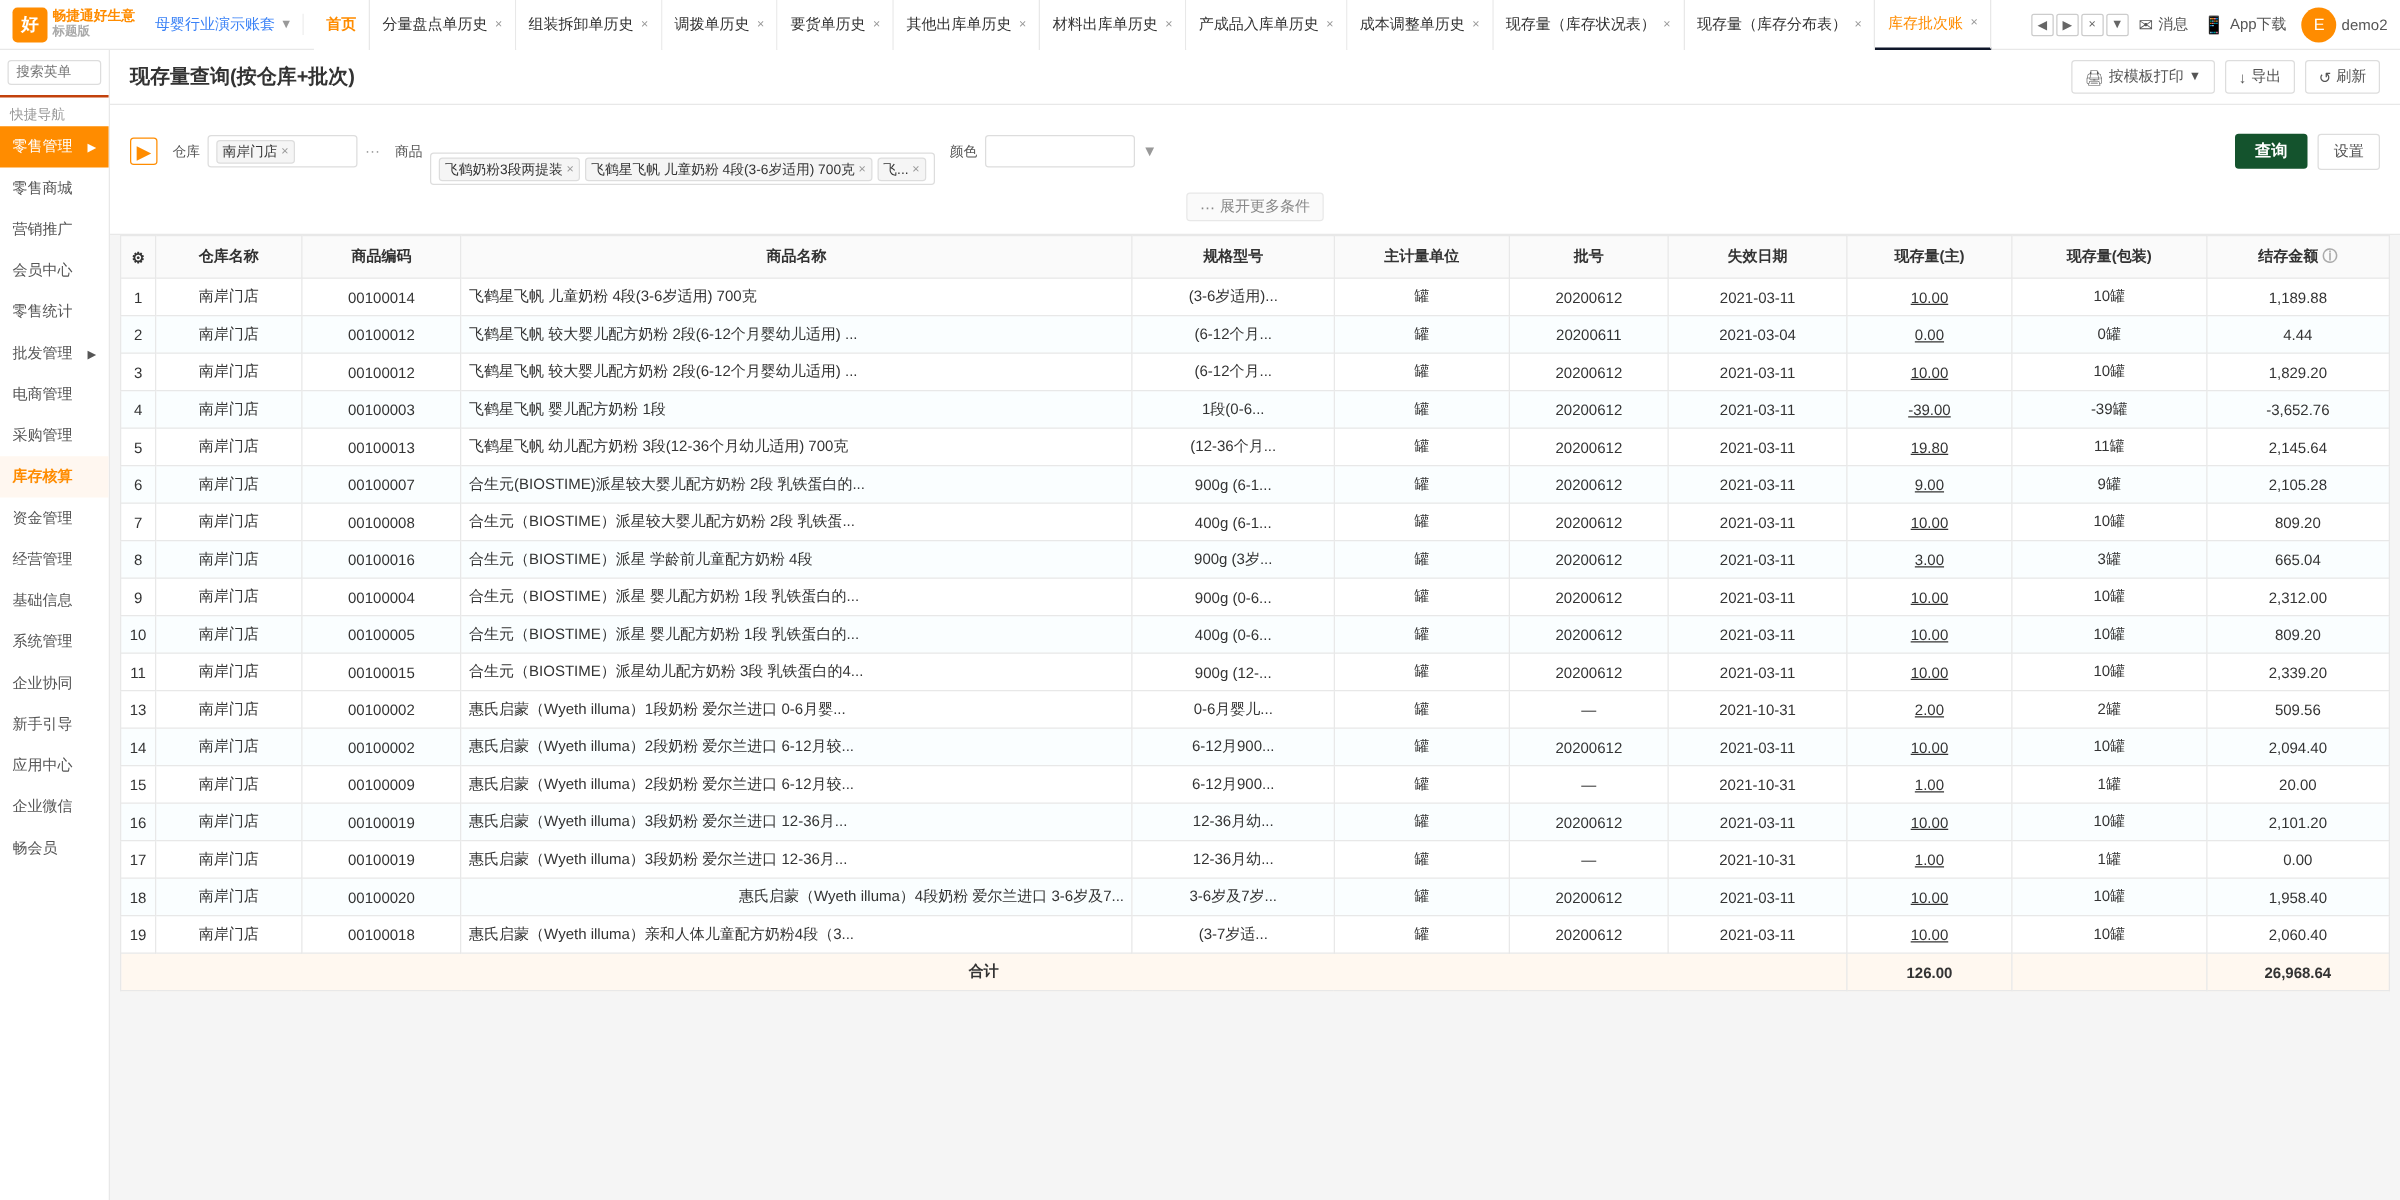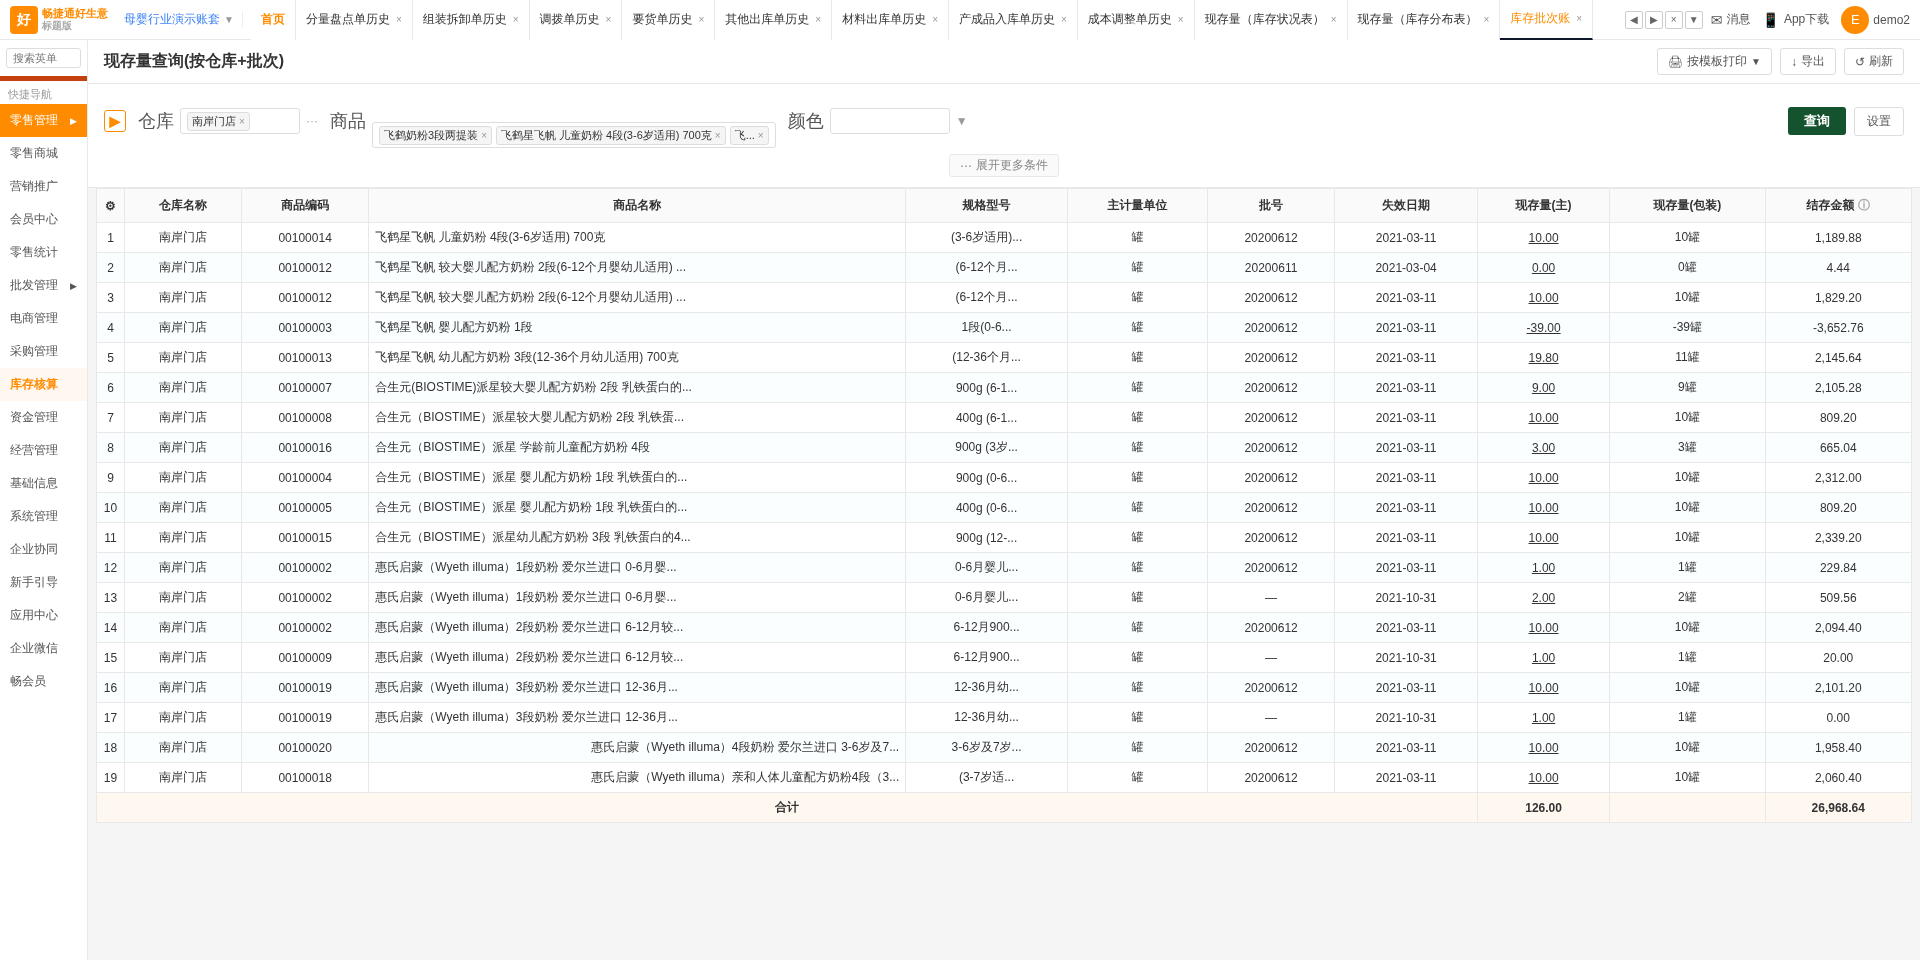--- a/index.html
+++ b/index.html
@@ -36,21 +36,21 @@
 
     
     .layout { display: flex; height: calc(960px - 40px); }
 
     
     .sidebar {
       width: 88px; background: #fff; border-right: 1px solid #e8e8e8;
       display: flex; flex-direction: column; overflow-y: auto;
     }
     .sidebar-search {
-      padding: 8px 6px; border-bottom: 5px solid #c2410c;
+      padding: 8px 6px; border-bottom: 2px solid #c2410c;
     }
     .sidebar-search input {
       width: 100%; border: 1px solid #ddd; border-radius: 3px; padding: 3px 6px; font-size: 11px;
     }
     .sidebar-nav-label {
       padding: 6px 8px 2px; font-size: 11px; color: #999;
     }
     .sidebar-item {
       display: flex; align-items: center; padding: 8px 10px; cursor: pointer;
       color: #555; font-size: 12px; gap: 4px;
@@ -90,21 +90,21 @@
       display: flex; align-items: center; gap: 12px; flex-wrap: wrap;
     }
     .filter-expand-btn {
       display: flex; align-items: center; justify-content: center;
       width: 22px; height: 22px; border: 1px solid #ff8c00; border-radius: 3px;
       color: #ff8c00; cursor: pointer; font-size: 14px; font-weight: bold;
     }
     .filter-item {
       display: flex; align-items: center; gap: 6px;
     }
-    .filter-label { color: #555; font-size: 18px; white-space: nowrap; text-align: center; }
+    .filter-label { color: #555; font-size: 11px; white-space: nowrap; text-align: center; }
     .filter-tags {
       display: flex; align-items: center; gap: 4px; flex-wrap: wrap;
       border: 1px solid #ddd; border-radius: 3px; padding: 2px 6px; min-width: 120px; min-height: 26px;
       background: #fff;
     }
     .filter-tag {
       display: flex; align-items: center; background: #f5f5f5; border: 1px solid #ddd;
       border-radius: 3px; padding: 1px 4px; font-size: 11px; color: #333; gap: 3px;
     }
     .filter-tag .tag-close { color: #999; cursor: pointer; font-size: 10px; }
@@ -525,33 +525,20 @@
     <td>00100015</td>
     <td style="text-align:left;max-width:280px;overflow:hidden;text-overflow:ellipsis;">合生元（BIOSTIME）派星幼儿配方奶粉 3段 乳铁蛋白的4...</td>
     <td>900g (12-...</td>
     <td>罐</td>
     <td>20200612</td>
     <td>2021-03-11</td>
     <td class="td-link ">10.00</td>
     <td class="">10罐</td>
     <td class="">2,339.20</td>
   </tr>
-            <tr class="alt">
-    <td>12</td>
-    <td>南岸门店</td>
-    <td>00100002</td>
-    <td style="text-align:left;max-width:280px;overflow:hidden;text-overflow:ellipsis;">惠氏启蒙（Wyeth illuma）1段奶粉 爱尔兰进口 0-6月婴...</td>
-    <td>0-6月婴儿...</td>
-    <td>罐</td>
-    <td>20200612</td>
-    <td>2021-03-11</td>
-    <td class="td-link ">1.00</td>
-    <td class="">1罐</td>
-    <td class="">229.84</td>
-  </tr>
             <tr>
     <td>13</td>
     <td>南岸门店</td>
     <td>00100002</td>
     <td style="text-align:left;max-width:280px;overflow:hidden;text-overflow:ellipsis;">惠氏启蒙（Wyeth illuma）1段奶粉 爱尔兰进口 0-6月婴...</td>
     <td>0-6月婴儿...</td>
     <td>罐</td>
     <td>—</td>
     <td>2021-10-31</td>
     <td class="td-link ">2.00</td>
@@ -620,21 +607,21 @@
     <td>20200612</td>
     <td>2021-03-11</td>
     <td class="td-link ">10.00</td>
     <td class="">10罐</td>
     <td class="">1,958.40</td>
   </tr>
             <tr>
     <td>19</td>
     <td>南岸门店</td>
     <td>00100018</td>
-    <td style="text-align:right;max-width:280px;overflow:hidden;text-overflow:ellipsis;margin-left:35px;">惠氏启蒙（Wyeth illuma）亲和人体儿童配方奶粉4段（3...</td>
+    <td style="text-align:left;max-width:280px;overflow:hidden;text-overflow:ellipsis;margin-left:35px;">惠氏启蒙（Wyeth illuma）亲和人体儿童配方奶粉4段（3...</td>
     <td>(3-7岁适...</td>
     <td>罐</td>
     <td>20200612</td>
     <td>2021-03-11</td>
     <td class="td-link ">10.00</td>
     <td class="">10罐</td>
     <td class="">2,060.40</td>
   </tr>
           </tbody>
         <tfoot>

